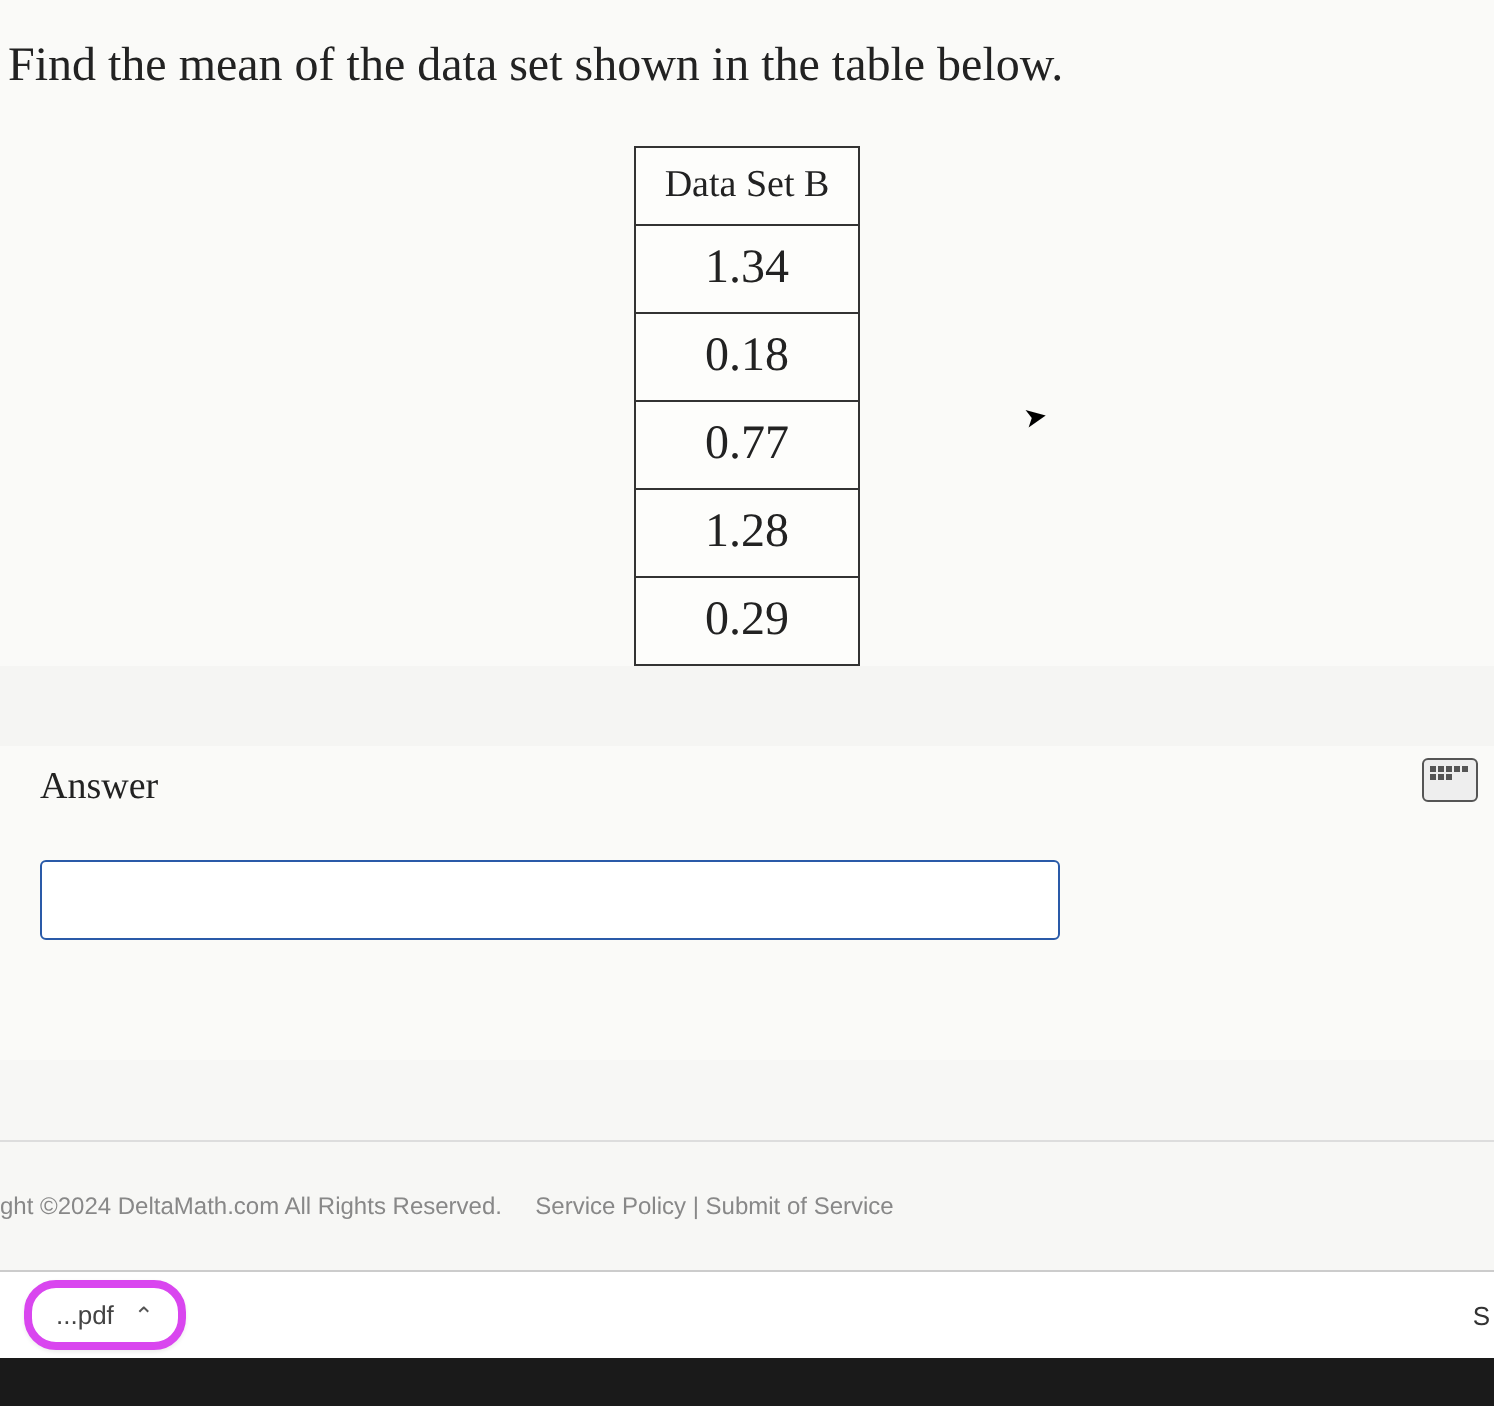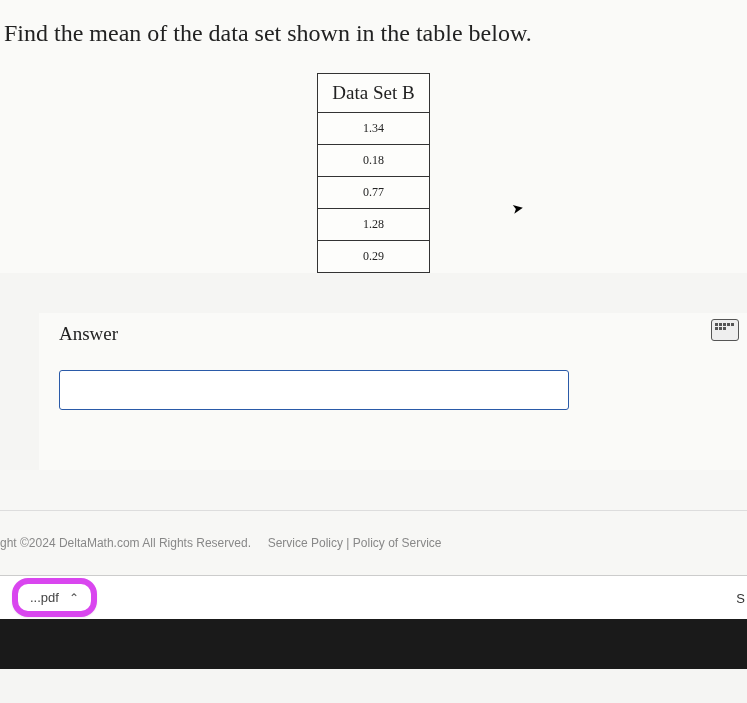--- a/index.html
+++ b/index.html
@@ -21,33 +21,32 @@
       padding: 0 0 20px 4px;
     }
     .data-table {
       border-collapse: collapse;
       margin: 6px auto 40px auto;
     }
     .data-table th, .data-table td {
       border: 1px solid #333;
       padding: 8px 14px;
       text-align: center;
-      font-size: 12px;
+      font-size: 24px;
       color: #222;
       background: #fdfdfb;
     }
     .data-table th {
       font-weight: normal;
       font-size: 19px;
     }
     .answer-section {
       padding: 10px 20px 60px 20px;
       background: #fafaf8;
       position: relative;
-      margin-left: 39px;
     }
     .answer-label {
       font-size: 19px;
       color: #222;
       margin-bottom: 25px;
       display: block;
     }
     .answer-row {
       display: flex;
       align-items: center;
@@ -110,21 +109,21 @@
       font-family: Arial, sans-serif;
       font-size: 13px;
       color: #444;
       position: relative;
     }
     .download-item {
       display: flex;
       align-items: center;
       gap: 10px;
       padding: 6px 12px;
-      border: 6px solid #d946ef;
+      border: 4px solid #d946ef;
       border-radius: 16px;
       box-shadow: 0 1px 2px rgba(0,0,0,0.08);
       background: #fff;
       cursor: pointer;
     }
     .chevron-up {
       font-size: 12px;
       color: #555;
     }
     .right-edge {
@@ -200,21 +199,21 @@
   <div class="answer-row">
     <input type="text" class="answer-input" style="">
   </div>
 </div>
 
 <div class="divider-space"></div>
 
 <div class="footer">
   <span>ght ©2024 DeltaMath.com All Rights Reserved.</span>
   &nbsp;&nbsp;&nbsp;
-  <a href="#">Service Policy</a><span> | </span><a href="#">Policy of Service</a>
+  <a href="#">Service Policy</a><span> | </span><a href="#">Submit of Service</a>
 </div>
 
 <div class="download-bar">
   <div class="download-item">
     <span>...pdf</span>
     <span class="chevron-up">⌃</span>
   </div>
   <span class="right-edge">S</span>
 </div>
 

